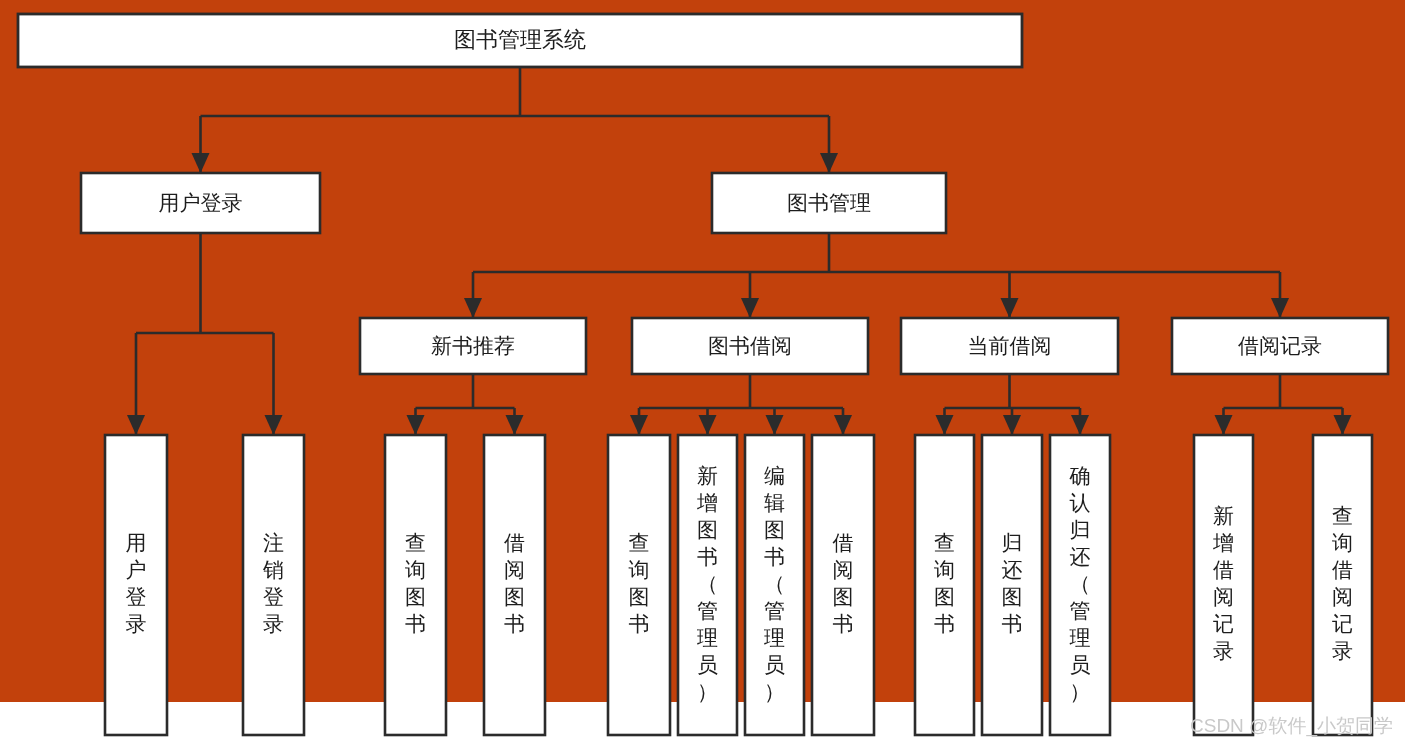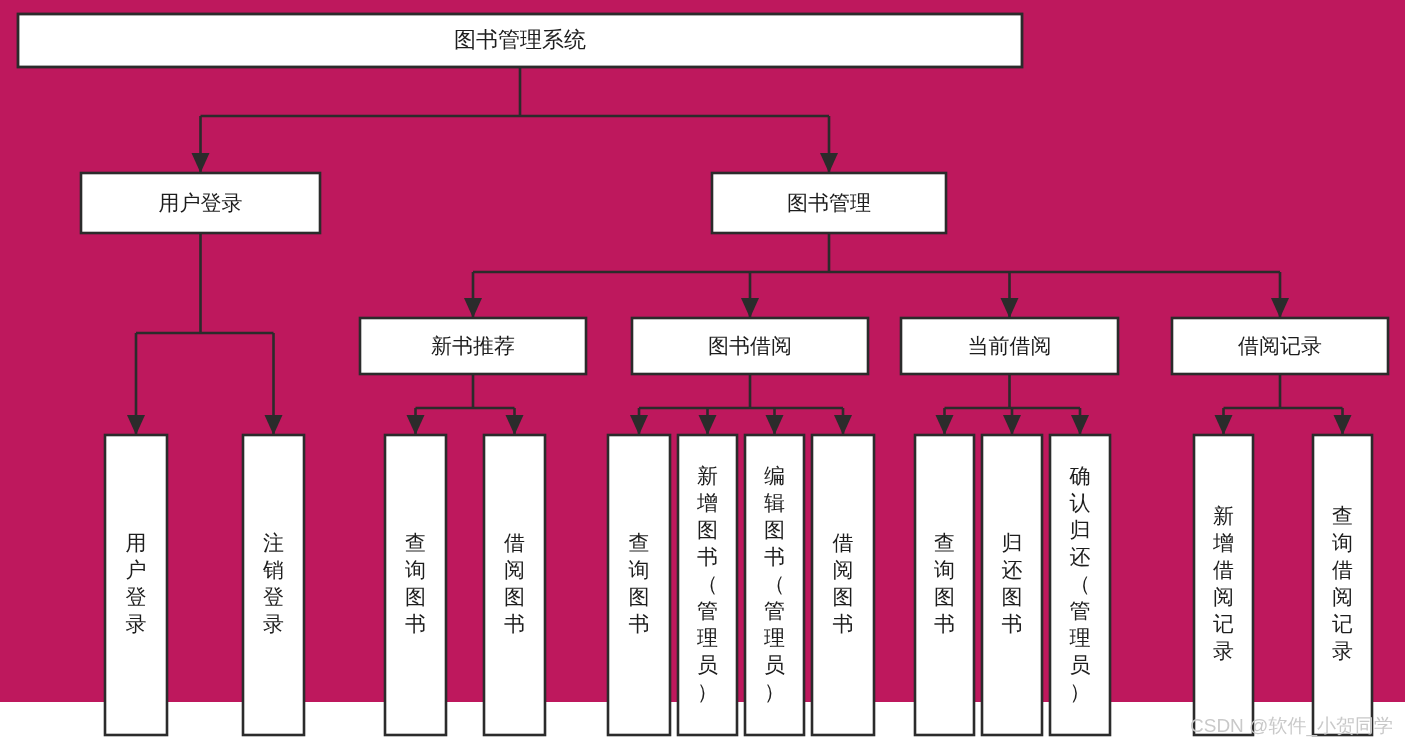--- a/index.html
+++ b/index.html
@@ -11,21 +11,21 @@
   body {
     width: 1405px;
     height: 747px;
     font-family: "Liberation Sans", "DejaVu Sans", sans-serif;
     overflow: hidden;
   }
   #diagram-root {
     position: relative;
     width: 1405px;
     height: 702px;
-    background: #be185d;
+    background: #c2410c;
   }
   svg.diagram-canvas {
     position: absolute;
     top: 0;
     left: 0;
     width: 1405px;
     height: 747px;
   }
   .node-rect {
     fill: #ffffff;

